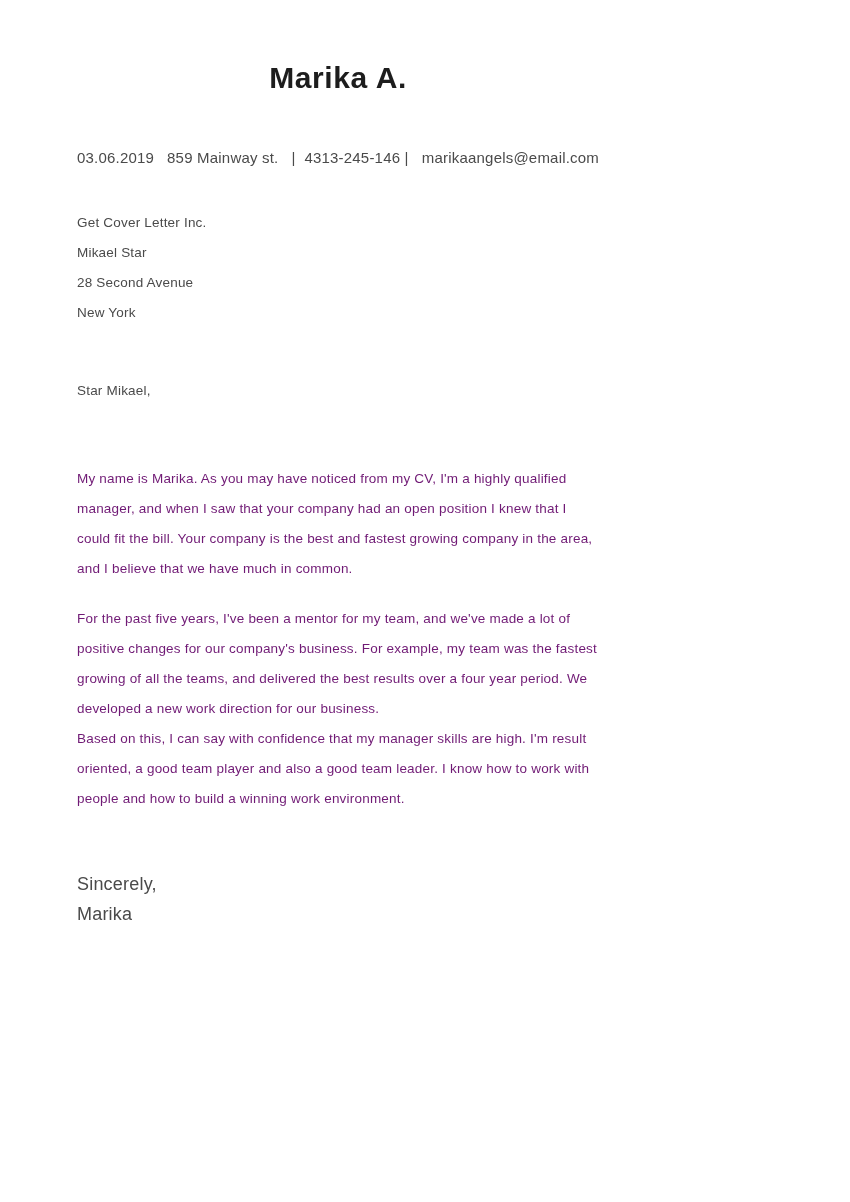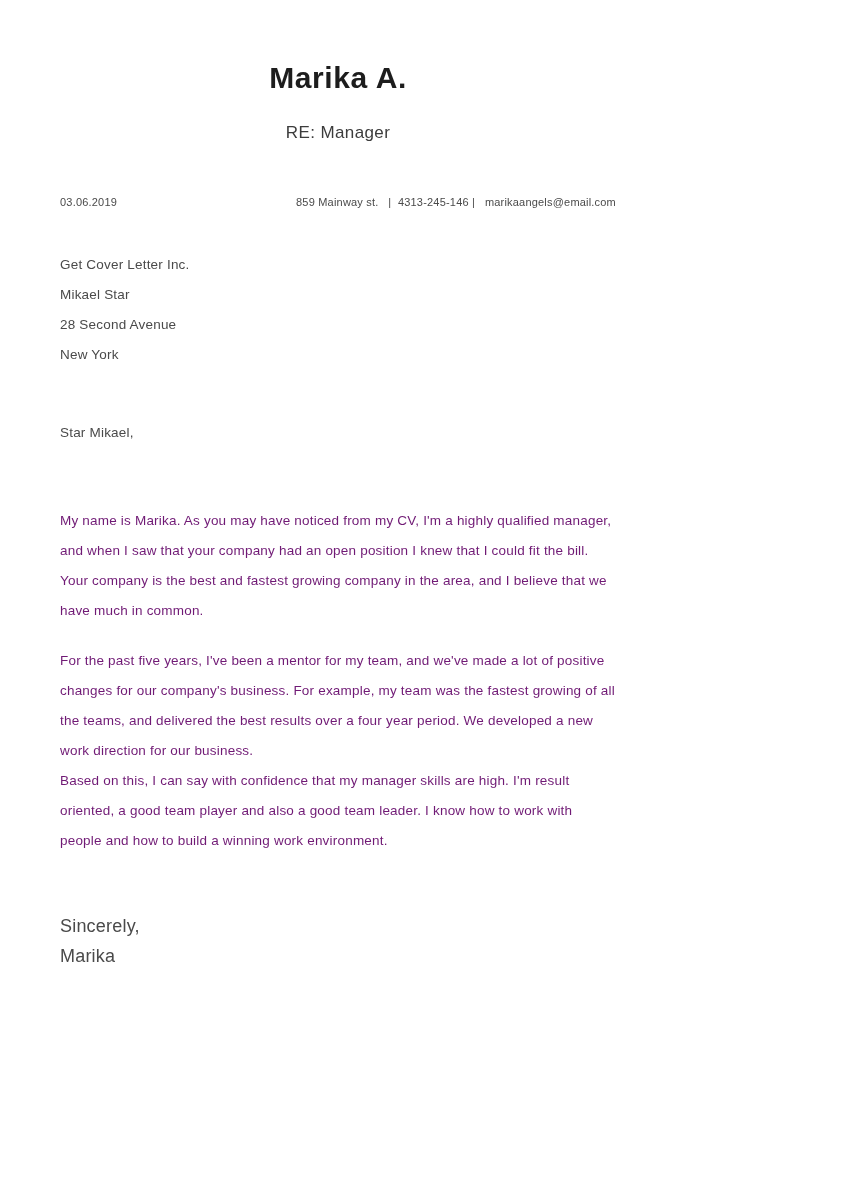--- a/index.html
+++ b/index.html
@@ -6,21 +6,21 @@
   html, body {
     width: 850px;
     height: 1202px;
     background: #ffffff;
     font-family: "Liberation Sans", sans-serif;
     overflow: hidden;
   }
   .page {
     width: 676px;
     height: 1202px;
-    padding: 0 60px;
+    padding: 0 77px;
     position: relative;
     color: #4a4a4a;
   }
   .letter-header {
     text-align: center;
     padding-top: 60px;
   }
   .letter-title {
     font-size: 30px;
     font-weight: 700;
@@ -33,21 +33,21 @@
     font-size: 17px;
     font-weight: 400;
     color: #3c3c3c;
     letter-spacing: 0.4px;
   }
   .meta-row {
     margin-top: 53px;
     display: flex;
     justify-content: space-between;
     align-items: baseline;
-    font-size: 11px;
+    font-size: 15px;
     color: #4a4a4a;
     letter-spacing: 0.2px;
   }
   .contact-line span { white-space: pre; }
   .recipient-block {
     margin-top: 42px;
     font-size: 13.5px;
     line-height: 30px;
     letter-spacing: 0.2px;
   }
@@ -73,21 +73,20 @@
     letter-spacing: 0.2px;
   }
 </style>
 </head>
 <body>
 
 <div class="page">
 
   <div class="letter-header">
     <div class="letter-title">Marika A.</div>
-    <div class="letter-subject">RE: Manager</div>
   </div>
 
   <div class="meta-row">
     <div class="letter-date">03.06.2019</div>
     <div class="contact-line">
       <span>859 Mainway st.</span><span>   |  </span><span>4313-245-146</span><span> |   </span><span>marikaangels@email.com</span>
     </div>
   </div>
 
   <div class="recipient-block">

